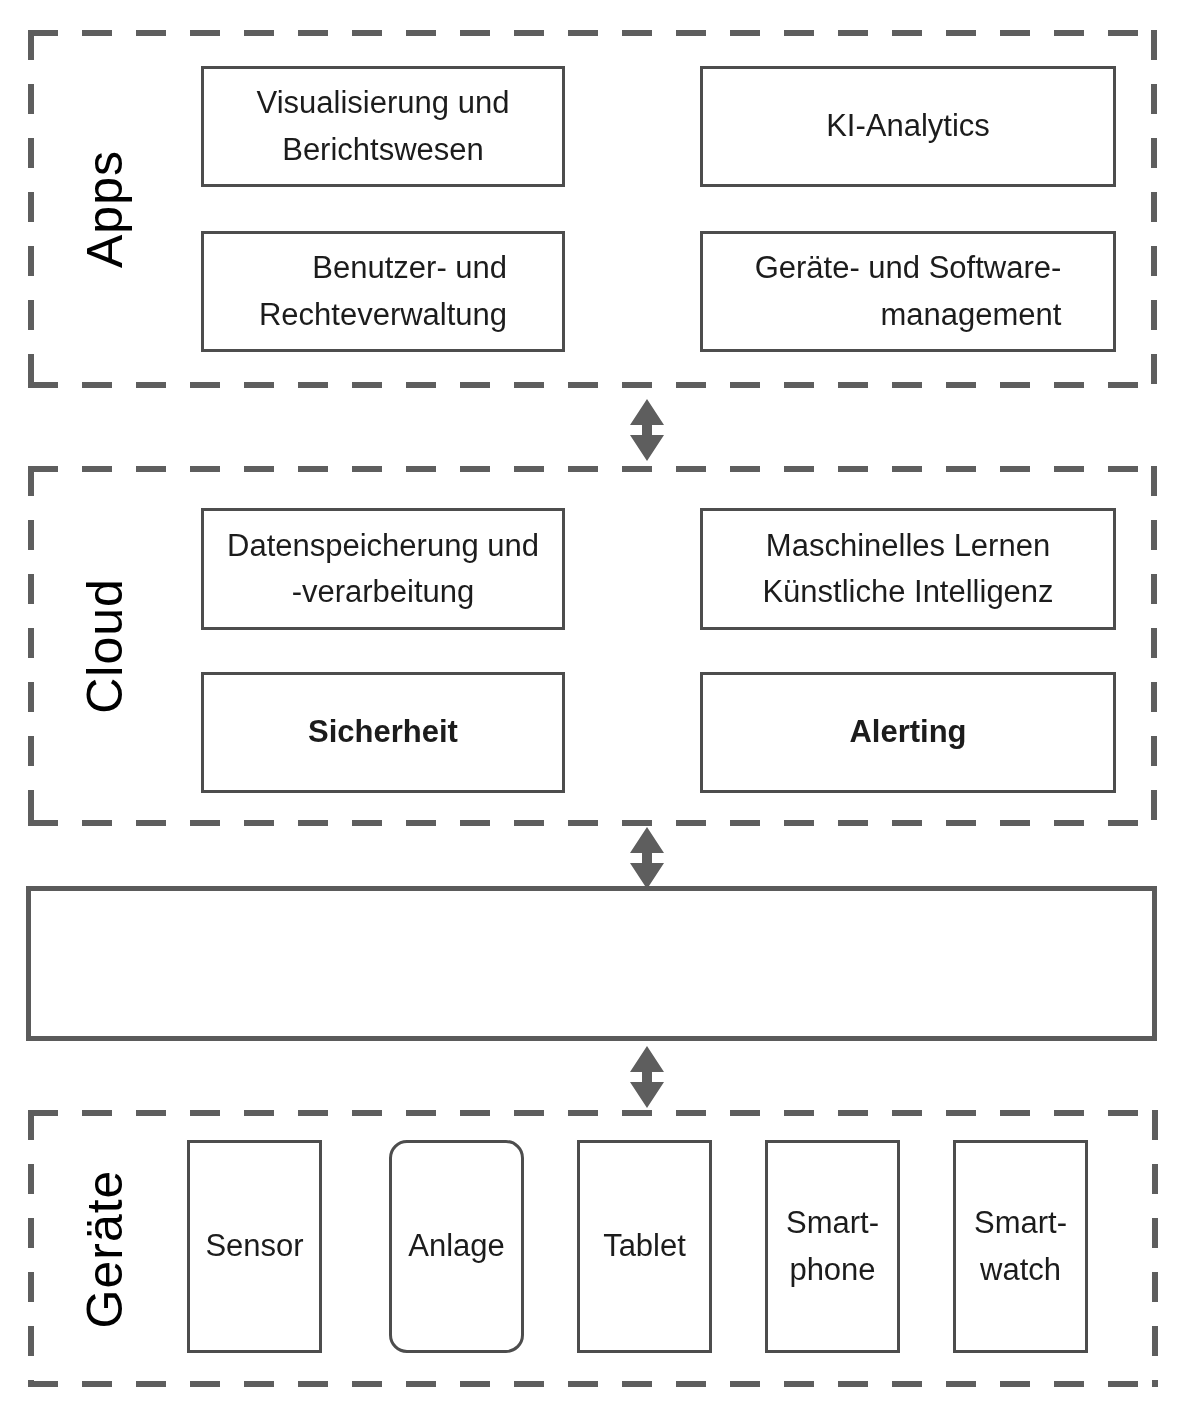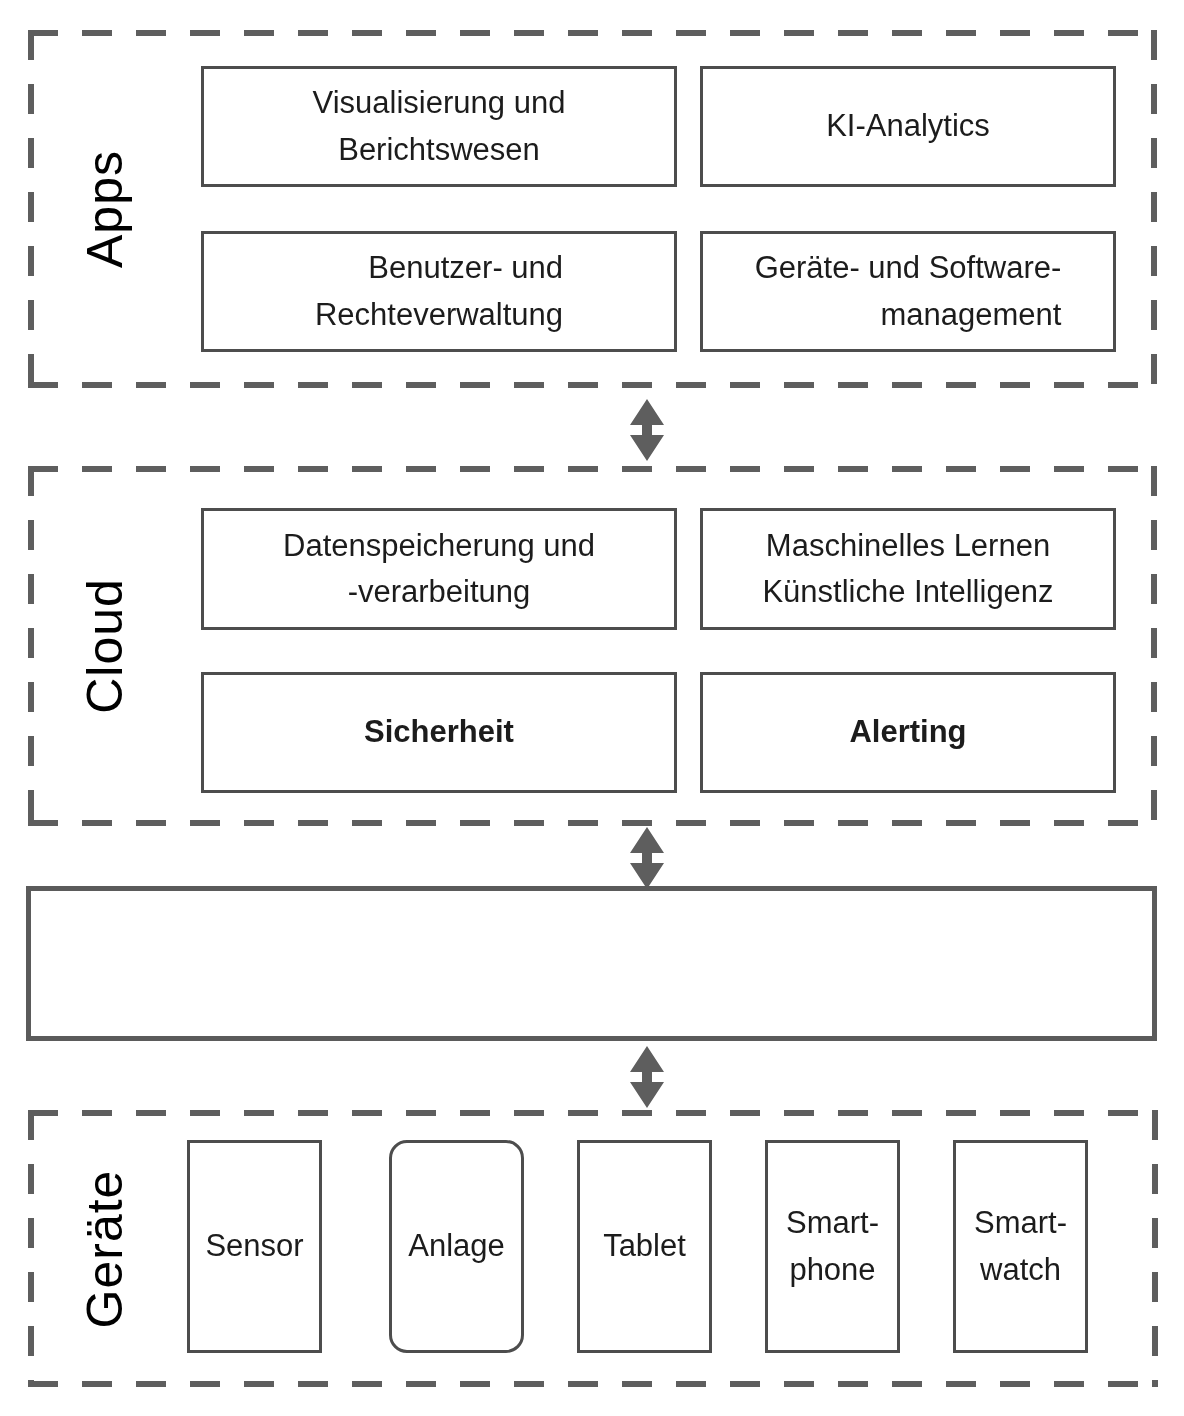--- a/index.html
+++ b/index.html
@@ -56,21 +56,21 @@
     display:flex;
     align-items:center;
     justify-content:center;
     text-align:center;
     white-space:pre-line;
     font-size:31px;
     line-height:1.5;
     color:var(--text);
   }
   
-  .col-l{left:173px;width:476px;}
+  .col-l{left:173px;width:364px;}
   .col-r{left:648px;width:416px;margin-left:24px;}
   .apps-row1 {top:36px; height:121px;}
   .apps-row2 {top:201px;height:121px;text-align:right;}
   .cloud-row1{top:42px; height:122px;}
   .cloud-row2{top:206px;height:121px;font-weight:bold;}
 
   .network-box{
     position:absolute;
     left:26px; top:886px;
     width:1131px; height:155px;

